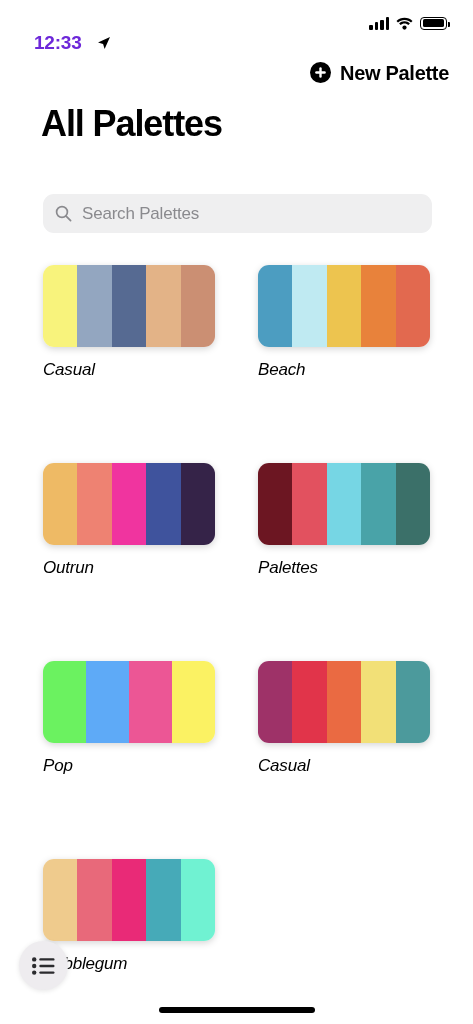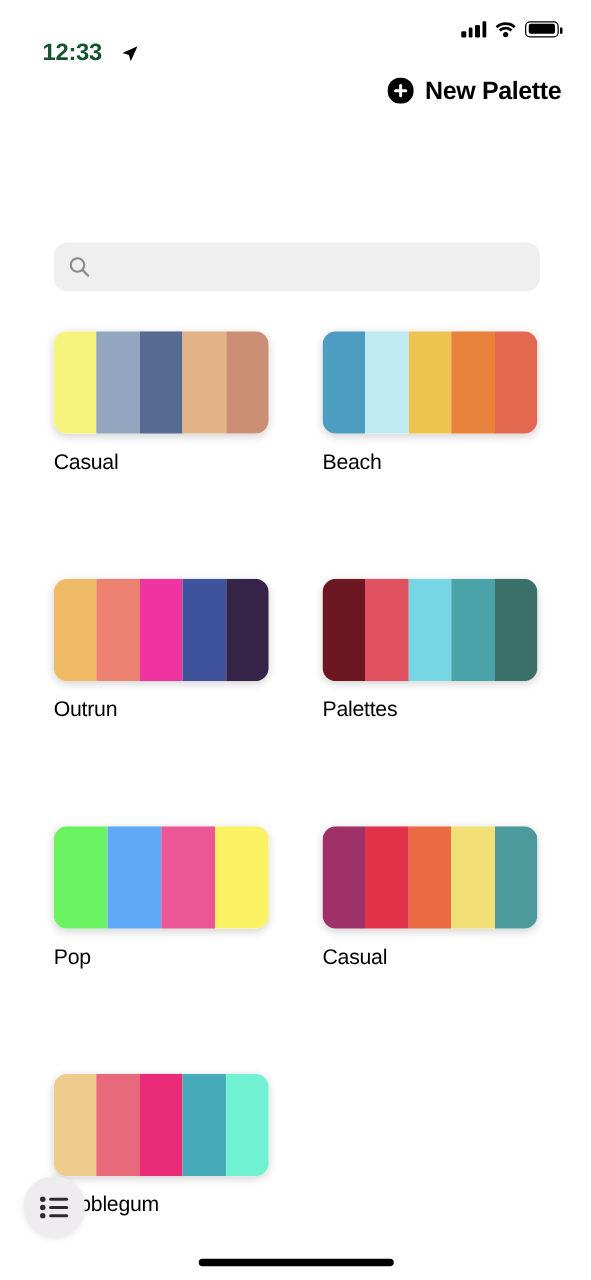--- a/index.html
+++ b/index.html
@@ -12,21 +12,21 @@
   }
   .phone { position:relative; width:473px; height:1024px; background:#fff; }
 
   
   .statusbar {
     position:absolute; top:0; left:0; right:0; height:46px;
     display:flex; align-items:center; justify-content:space-between;
     padding:0 26px 0 34px;
   }
   .status-time {
-    font-size:19px; font-weight:bold; color:#14532d;
+    font-size:19px; font-weight:bold; color:#6d28d9;
     letter-spacing:-0.2px; display:flex; align-items:center; gap:15px;margin-top:40px;
   }
   .loc-arrow { display:block; }
   .status-right { display:flex; align-items:center; gap:7px; }
   .signal { display:flex; align-items:flex-end; gap:2px; height:13px; }
   .signal i { width:3.5px; background:#000; border-radius:1px; display:block; }
   .signal i:nth-child(1){ height:5px; }
   .signal i:nth-child(2){ height:7.5px; }
   .signal i:nth-child(3){ height:10px; }
   .signal i:nth-child(4){ height:12.5px; }
@@ -66,21 +66,21 @@
   }
   .search-input {
     flex:1; border:none; background:transparent; outline:none;
     font-family:inherit; font-size:17px; color:#8a8a8e; letter-spacing:-0.2px;
   }
   .search-input::placeholder { color:#8a8a8e; opacity:1; }
 
   
   .grid {
     position:absolute; top:265px; left:43px; width:387px;
-    display:grid; grid-template-columns:172px 172px; column-gap:43px; row-gap:83px;
+    display:grid; grid-template-columns:172px 172px; column-gap:43px; row-gap:83px;font-style:italic;
   }
   .palette-card { width:172px; cursor:pointer; }
   .swatches {
     display:flex; height:82px; border-radius:11px; overflow:hidden;
     box-shadow:0 2px 7px rgba(0,0,0,0.17);
   }
   .swatches span { flex:1 1 0; display:block; height:100%; }
   .palette-name {
     margin-top:13px; font-size:17px; color:#000;
     letter-spacing:-0.2px; white-space:nowrap;
@@ -135,27 +135,29 @@
     <button class="newpalette-btn">
       <svg width="21" height="21" viewBox="0 0 21 21">
         <circle cx="10.5" cy="10.5" r="10.5" fill="#000"></circle>
         <rect x="5.2" y="9.3" width="10.6" height="2.4" rx="1.2" fill="#fff"></rect>
         <rect x="9.3" y="5.2" width="2.4" height="10.6" rx="1.2" fill="#fff"></rect>
       </svg>
       <span class="newpalette-label">New Palette</span>
     </button>
   </div>
 
+  <h1 class="page-title">All Palettes</h1>
 
   <div class="search-wrap">
     <div class="search-field">
       <svg width="17" height="17" viewBox="0 0 17 17">
         <circle cx="7" cy="7" r="5.4" fill="none" stroke="#8a8a8e" stroke-width="1.7"></circle>
         <line x1="11.1" y1="11.1" x2="15.6" y2="15.6" stroke="#8a8a8e" stroke-width="1.7" stroke-linecap="round"></line>
       </svg>
+      <input class="search-input" type="text" placeholder="Search Palettes" style="">
     </div>
   </div>
 
   <div class="grid" id="palette-grid">
       <div class="palette-card">
         <div class="swatches">
           <span style="background: rgb(248, 243, 124);"></span>
           <span style="background: rgb(147, 166, 192);"></span>
           <span style="background: rgb(86, 106, 146);"></span>
           <span style="background: rgb(227, 179, 135);"></span>

